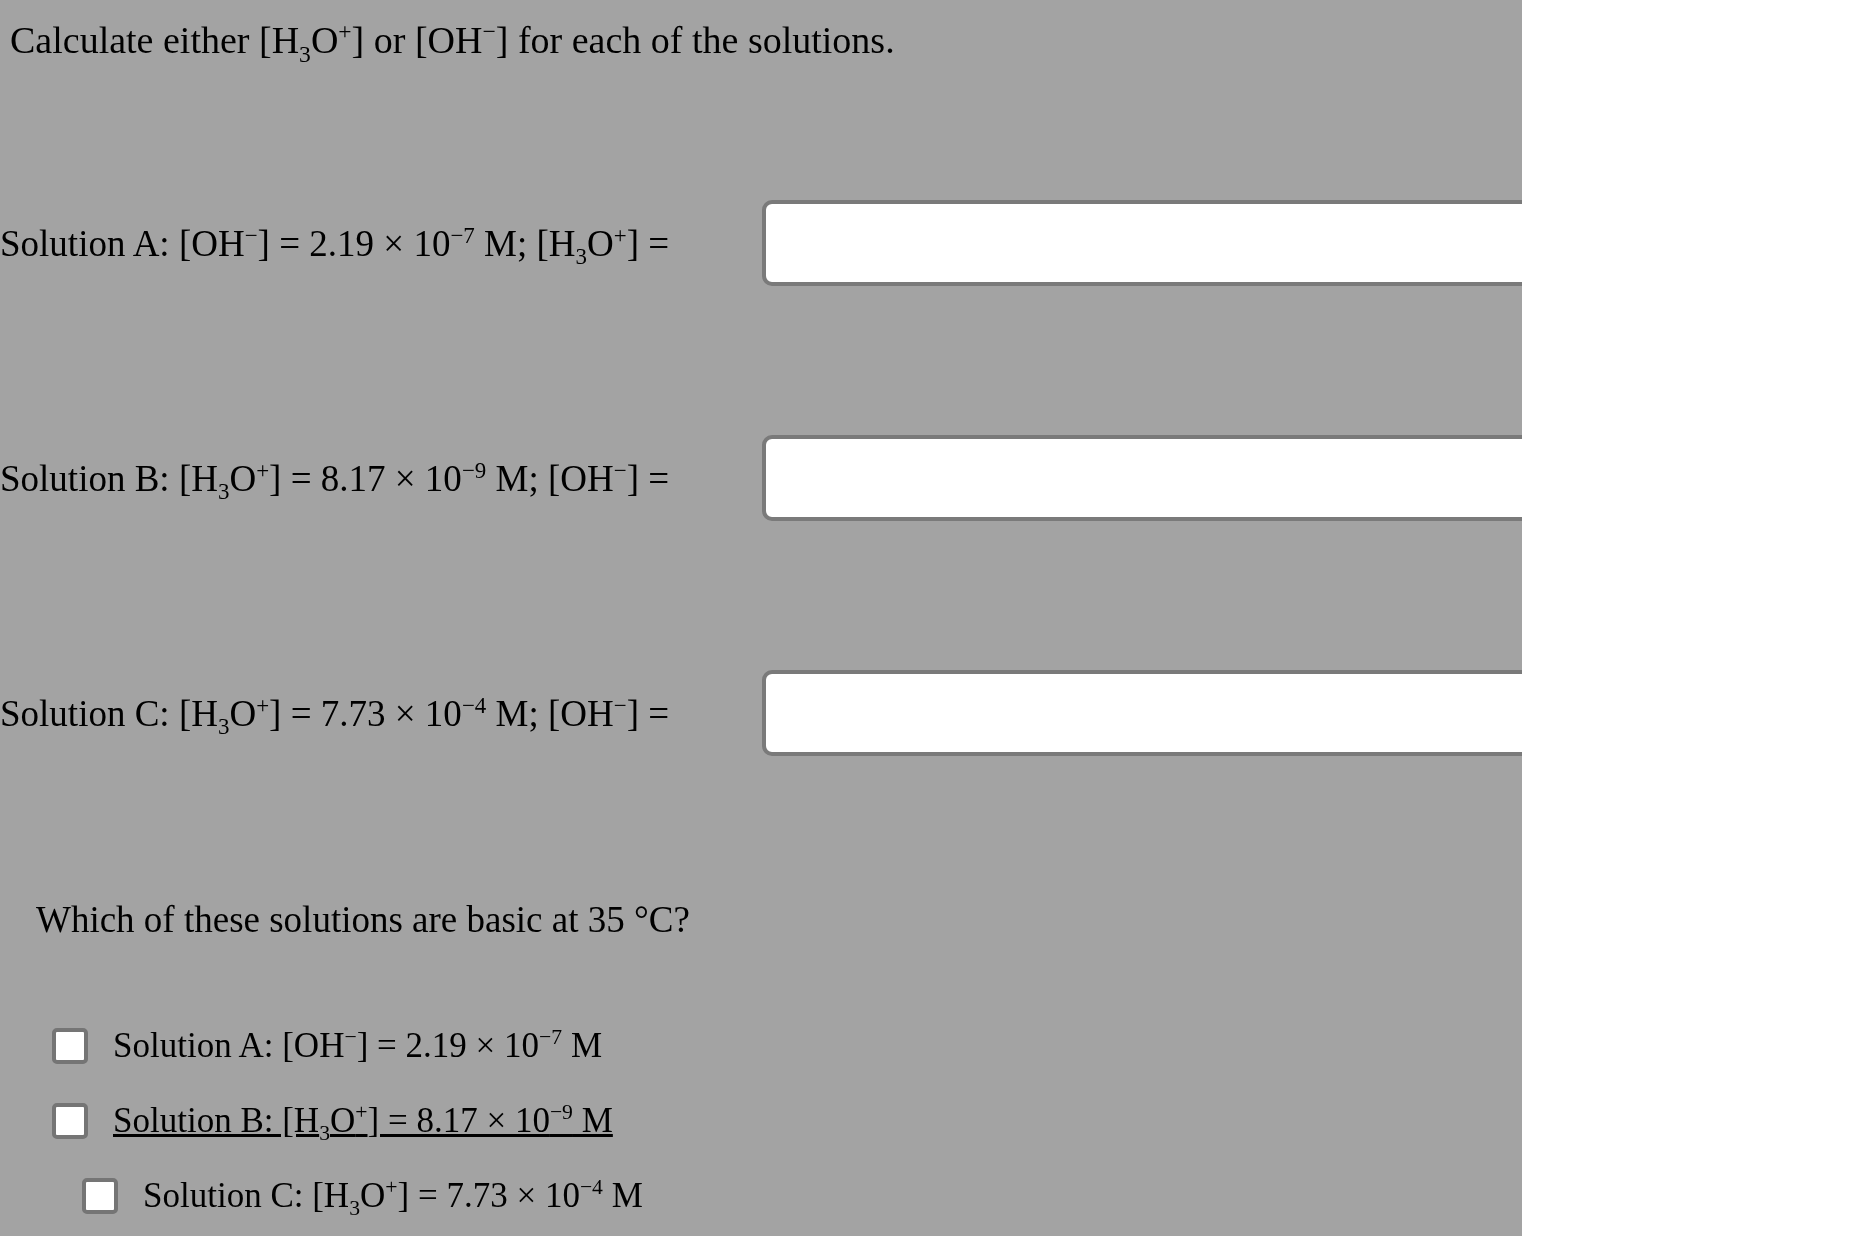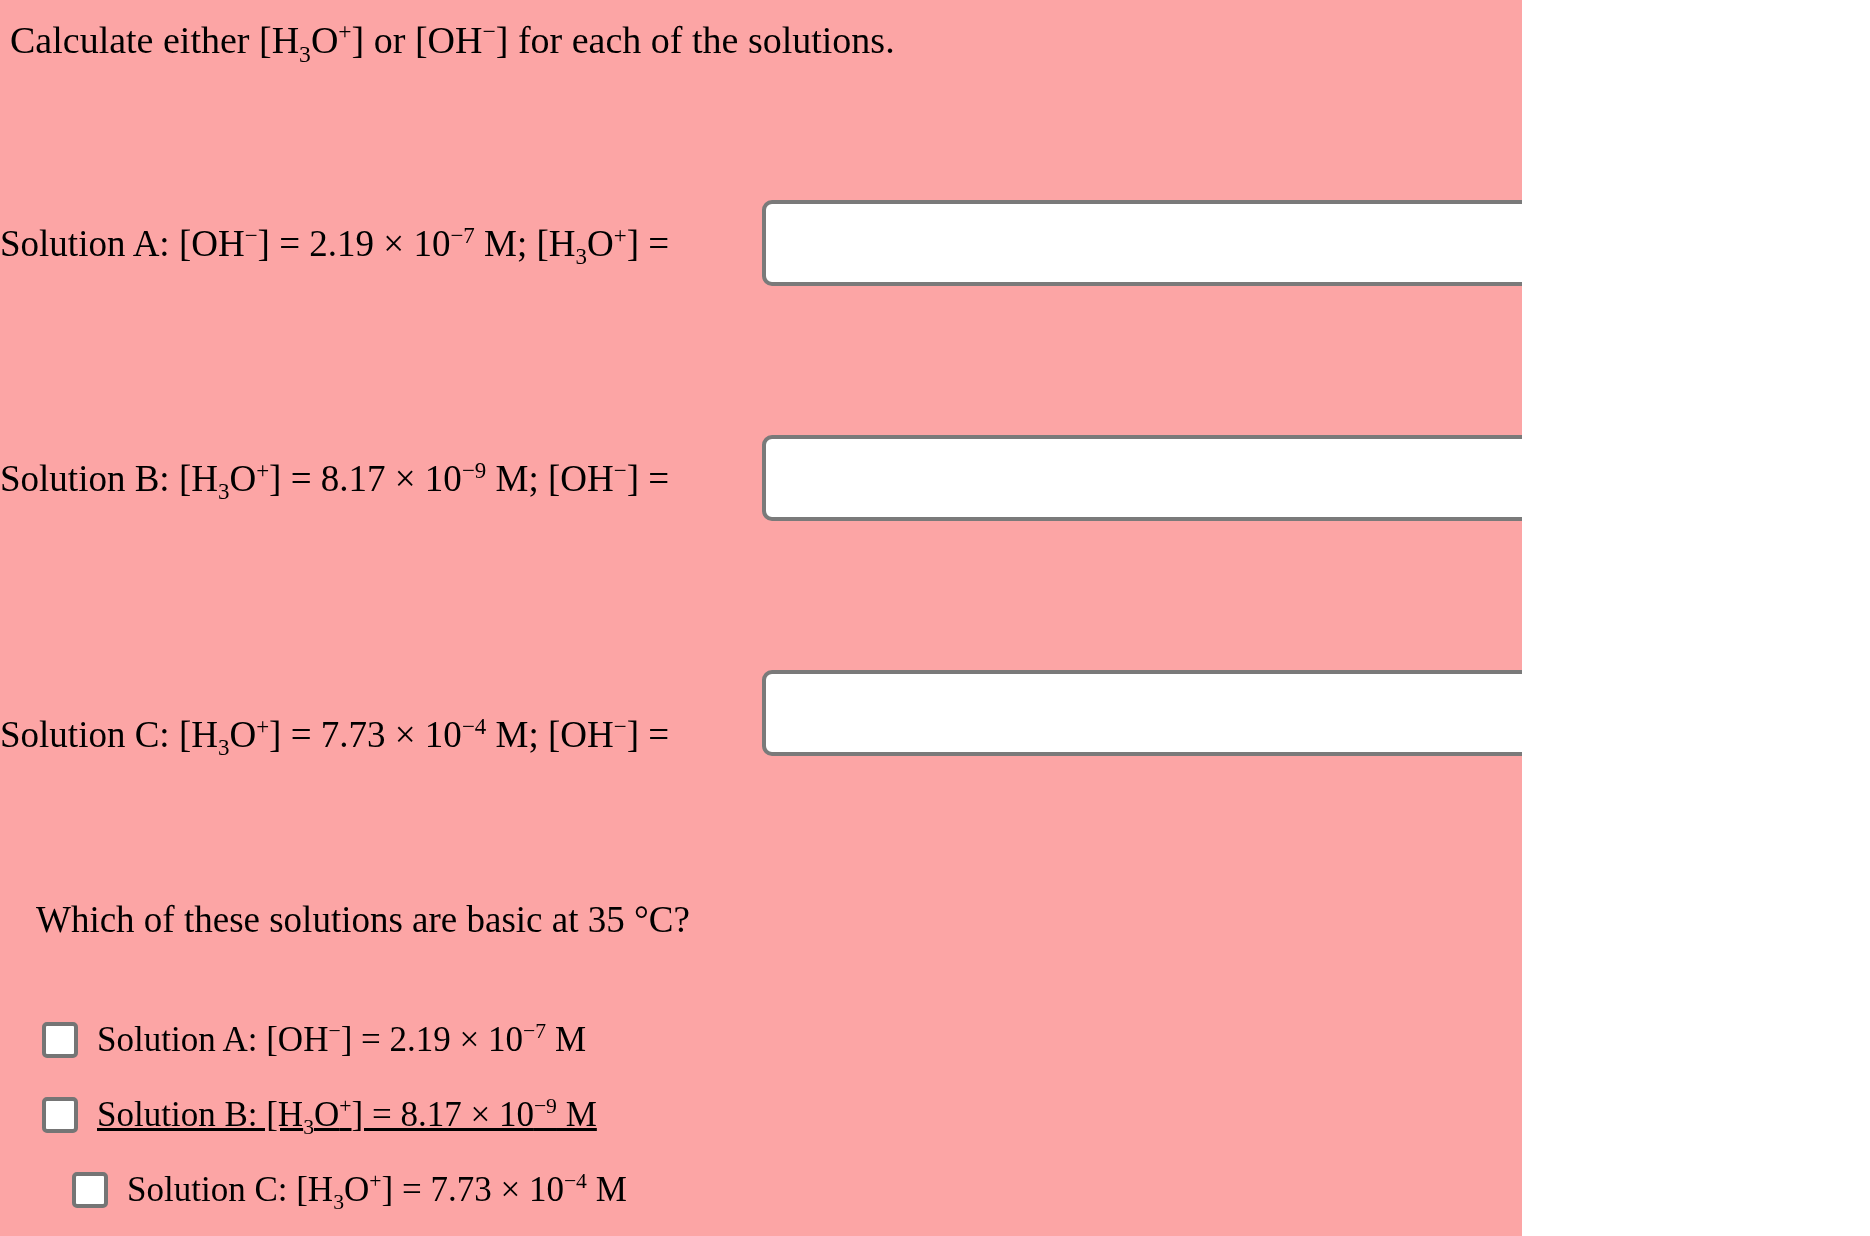--- a/index.html
+++ b/index.html
@@ -6,21 +6,21 @@
     margin: 0;
     padding: 0;
     background: #ffffff;
     color: #000000;
     font-family: "Liberation Serif", "DejaVu Serif", serif;
   }
   .page {
     position: relative;
     width: 1522px;
     height: 1236px;
-    background: #fca5a5;
+    background: #a3a3a3;
     overflow: hidden;
   }
   .title {
     position: absolute;
     left: 10px;
     top: 18px;
     font-size: 38px;
     white-space: nowrap;
   }
   sup { font-size: 62%; line-height: 0; vertical-align: super; letter-spacing: 0; }
@@ -28,21 +28,21 @@
   .solution-row {
     position: absolute;
     left: 0;
     width: 100%;
     height: 86px;
     display: flex;
     align-items: center;
   }
   .row-a { top: 200px; }
   .row-b { top: 435px; }
-  .row-c { top: 670px; align-items: flex-end; }
+  .row-c { top: 670px; }
   .solution-label {
     font-size: 37px;
     white-space: nowrap;
   }
   .answer-input {
     position: absolute;
     left: 762px;
     top: 0;
     width: 1006px;
     height: 86px;
@@ -62,25 +62,26 @@
   }
   .question {
     position: absolute;
     left: 36px;
     top: 898px;
     font-size: 37px;
     white-space: nowrap;
   }
   .choice-row {
     position: absolute;
-    left: 42px;
+    left: 52px;
     height: 38px;
     display: flex;
     align-items: center;
-    gap: 19px;
+    gap: 25px;
+    margin-top: 6px;
   }
   .choice-1 { top: 1021px; }
   .choice-2 { top: 1096px; text-decoration: underline; }
   .choice-3 { top: 1171px; padding-left: 30px; }
   .checkbox {
     width: 36px;
     height: 36px;
     box-sizing: border-box;
     border: 4px solid var(--checkbox_border, #757575);
     border-radius: 5px;

